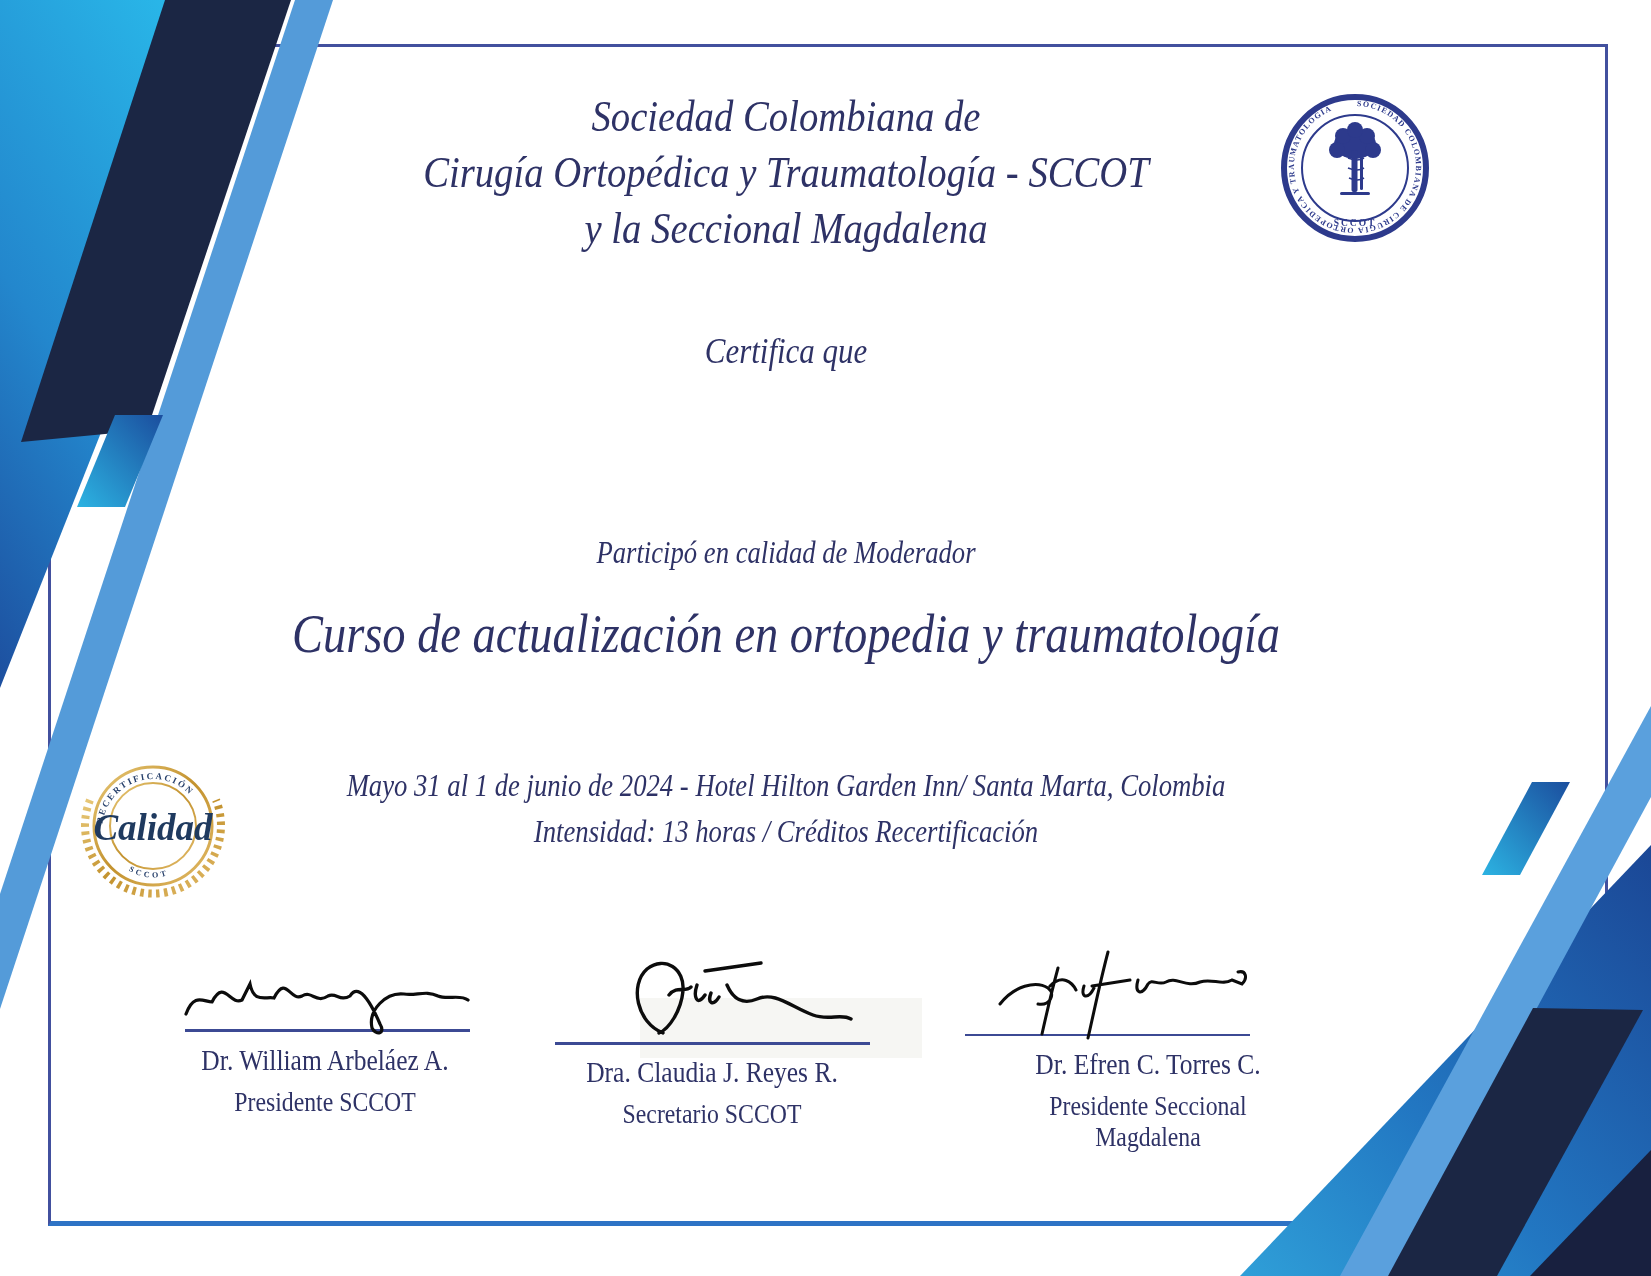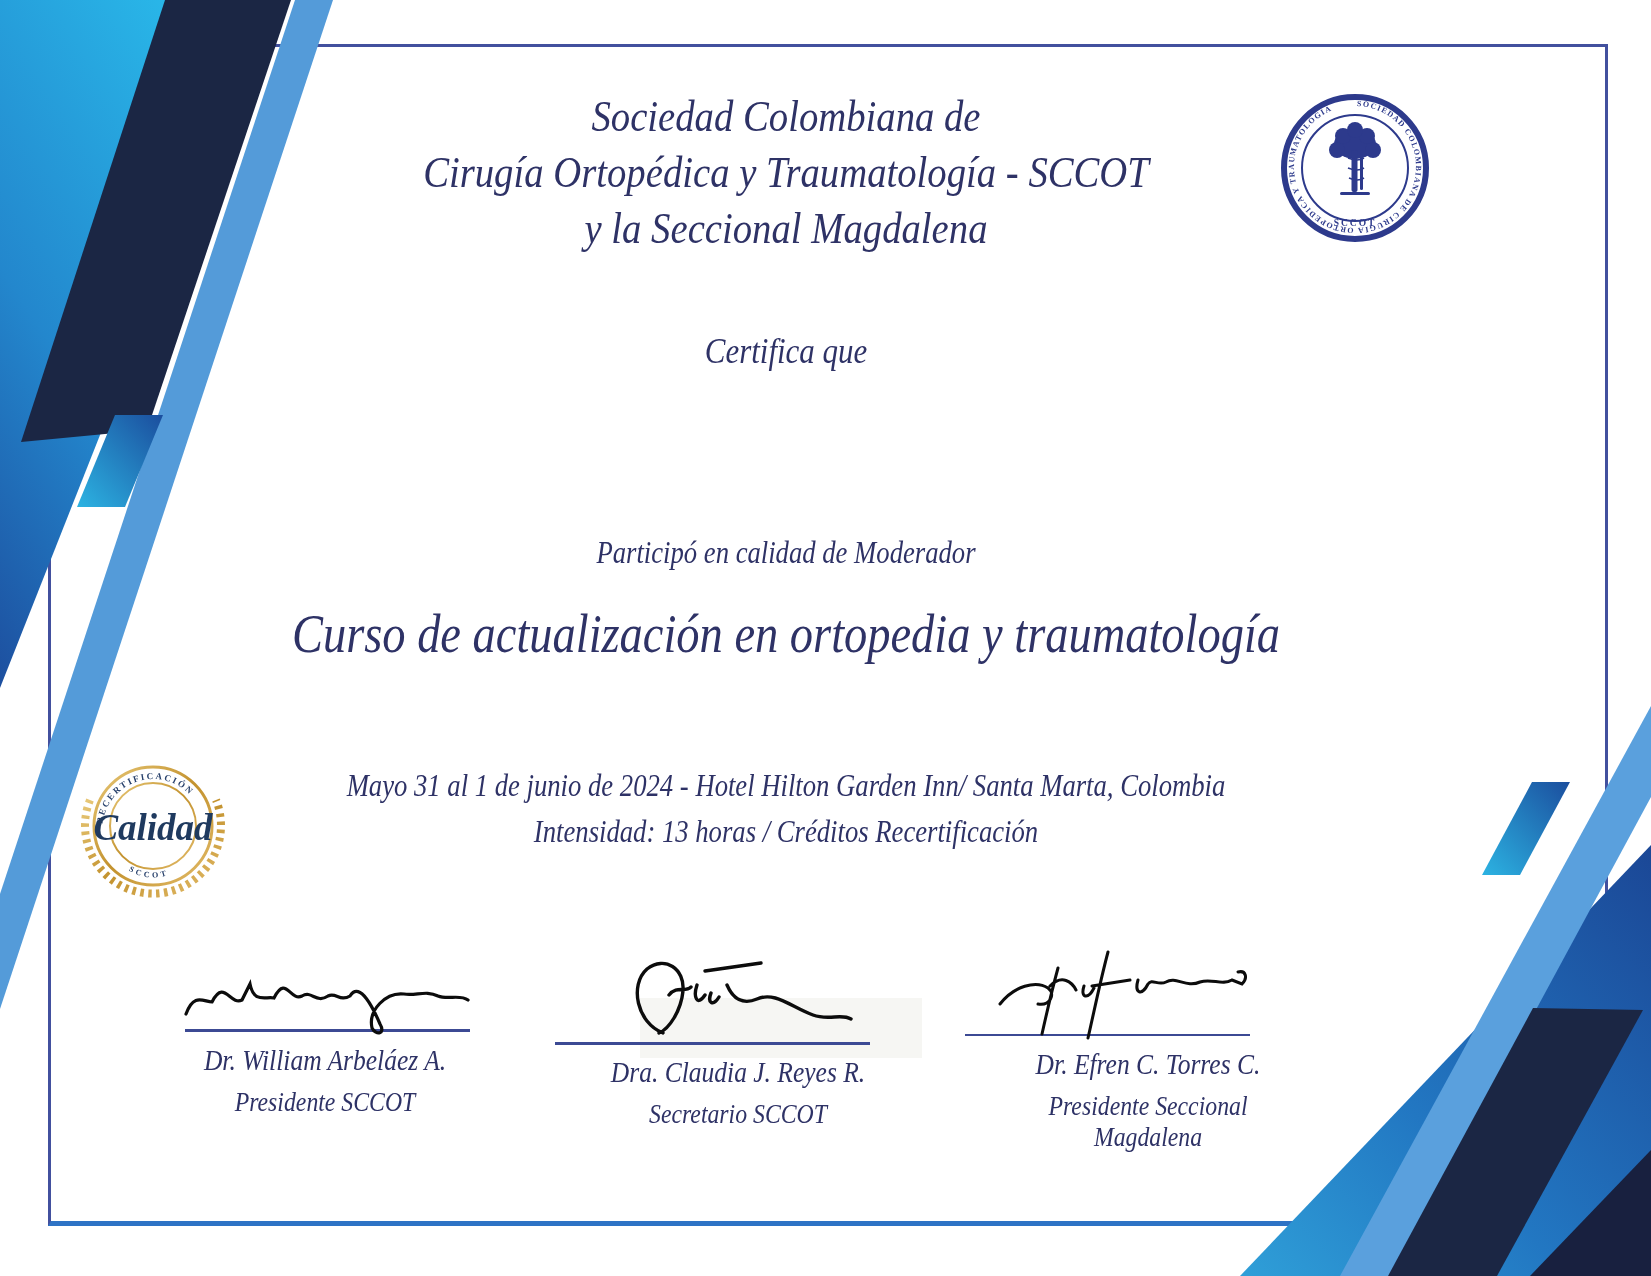--- a/index.html
+++ b/index.html
@@ -15,21 +15,21 @@
   .content{position:absolute;z-index:3;}
   .ctext{
     position:absolute;left:60px;width:1452px;text-align:center;
     font-style:italic;transform:scaleX(0.86);transform-origin:center;
   }
   .title-block{top:88px;font-size:45px;line-height:56px;letter-spacing:0px;}
   .certifica{top:330px;font-size:36px;}
   .participo{top:535px;font-size:31px;}
   .course{top:603px;font-size:54px;}
   .event-block{top:763px;font-size:31px;line-height:46px;}
-  .sig-col{position:absolute;text-align:center;font-style:italic;z-index:3;}
+  .sig-col{position:absolute;text-align:center;z-index:3;}
   .sig-line{position:absolute;height:0;border-top:3px solid #3c4a94;z-index:3;}
   .sig-name{font-size:29px;transform:scaleX(0.88);transform-origin:center;}
   .sig-role{font-size:27px;margin-top:10px;transform:scaleX(0.88);transform-origin:center;}
   .sig-scrawl{position:absolute;z-index:4;}
   .sig-bg{position:absolute;background:#f6f6f3;z-index:2;}
   svg text{font-family:"Liberation Serif", serif;}
 </style>
 </head>
 <body>
 
@@ -144,21 +144,21 @@
   </svg>
 
   <div class="sig-line" style="left:185px;top:1029px;width:285px;"></div>
   <div class="sig-line" style="left:555px;top:1042px;width:315px;"></div>
   <div class="sig-line" style="left:965px;top:1034px;width:285px;border-top-width:2px;"></div>
 
   <div class="sig-col" style="left:165px;top:1044px;width:320px;">
     <div class="sig-name">Dr. William Arbeláez A.</div>
     <div class="sig-role">Presidente SCCOT</div>
   </div>
-  <div class="sig-col" style="left:578px;top:1056px;width:320px;">
+  <div class="sig-col" style="left:552px;top:1056px;width:320px;">
     <div class="sig-name">Dra. Claudia J. Reyes R.</div>
     <div class="sig-role">Secretario SCCOT</div>
   </div>
   <div class="sig-col" style="left:978px;top:1048px;width:340px;">
     <div class="sig-name">Dr. Efren C. Torres C.</div>
     <div class="sig-role">Presidente Seccional Magdalena</div>
   </div>
 
 </div>
 

